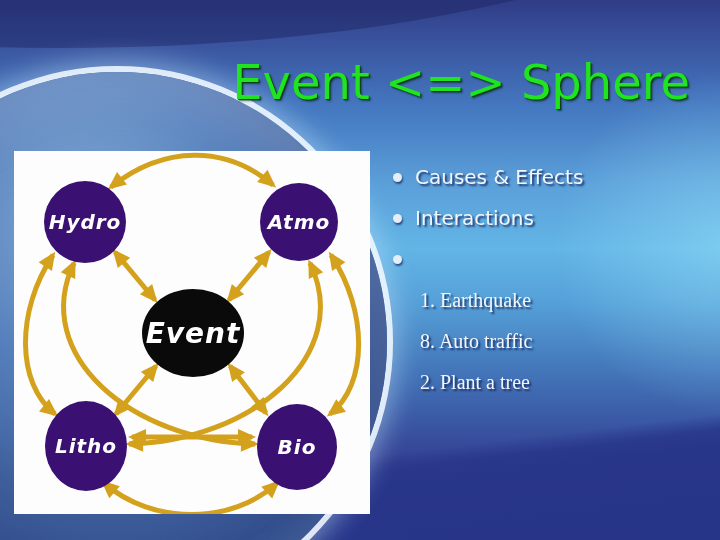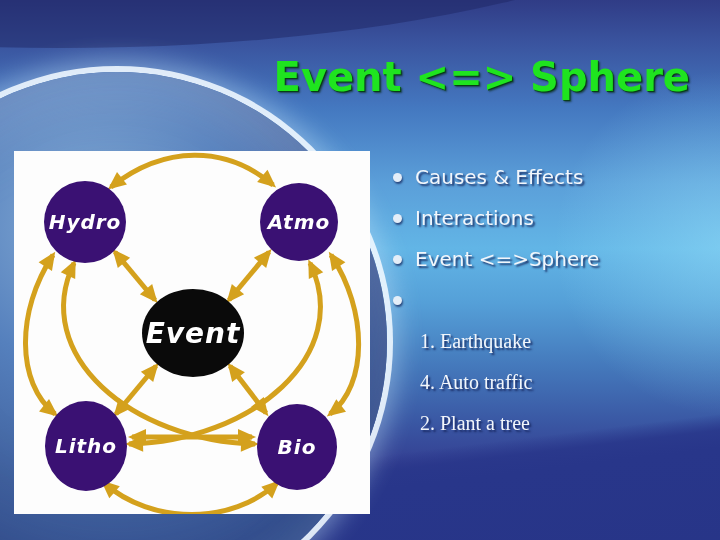--- a/index.html
+++ b/index.html
@@ -36,21 +36,21 @@
   .globe-inner-shade{position:absolute;inset:0;border-radius:50%;box-shadow:inset 0 -50px 90px rgba(22,32,88,0.35), inset 0 30px 60px rgba(235,245,255,0.25);}
   
   .card{
     position:absolute;left:14px;top:151px;width:356px;height:363px;background:#fdfdfd;z-index:3;
   }
   .card svg{display:block;width:100%;height:100%;}
   .node-label{fill:#fff;font-family:"DejaVu Sans","Liberation Sans",sans-serif;font-style:italic;font-weight:600;letter-spacing:1px;}
   
   .title{
     position:absolute;top:54px;right:30px;z-index:4;white-space:nowrap;
-    font-size:40px;font-weight:700;color:#1fe41f;letter-spacing:0px;
+    font-size:48px;font-weight:400;color:#1fe41f;letter-spacing:0px;
     text-shadow:2px 2px 2px rgba(8,40,20,0.65), 1px 1px 0 rgba(0,90,0,0.8);
   }
   
   .content{position:absolute;left:373px;top:157px;width:345px;z-index:4;}
   .row{
     height:41px;line-height:41px;font-size:20px;color:#f2f6fb;white-space:nowrap;
     text-shadow:2px 2px 2px rgba(20,35,90,0.85);
     display:flex;align-items:center;
   }
   .row.bulleted{padding-left:20px;}
@@ -111,28 +111,24 @@
     <div class="row bulleted">
       <span class="dot"></span>
       <span>Causes &amp; Effects</span>
     </div>
     <div class="row bulleted">
       <span class="dot"></span>
       <span>Interactions</span>
     </div>
     <div class="row bulleted">
       <span class="dot"></span>
-      <span>Event &lt;=&gt;Sphere</span>
-    </div>
-    <div class="row bulleted">
-      <span class="dot"></span>
     </div>
     <div class="row numbered">
       <span>1. Earthquake</span>
     </div>
     <div class="row numbered">
-      <span>4. Auto traffic</span>
+      <span>8. Auto traffic</span>
     </div>
     <div class="row numbered">
       <span>2. Plant a tree</span>
     </div>
   </div>
 </div>
 
 </body></html>

